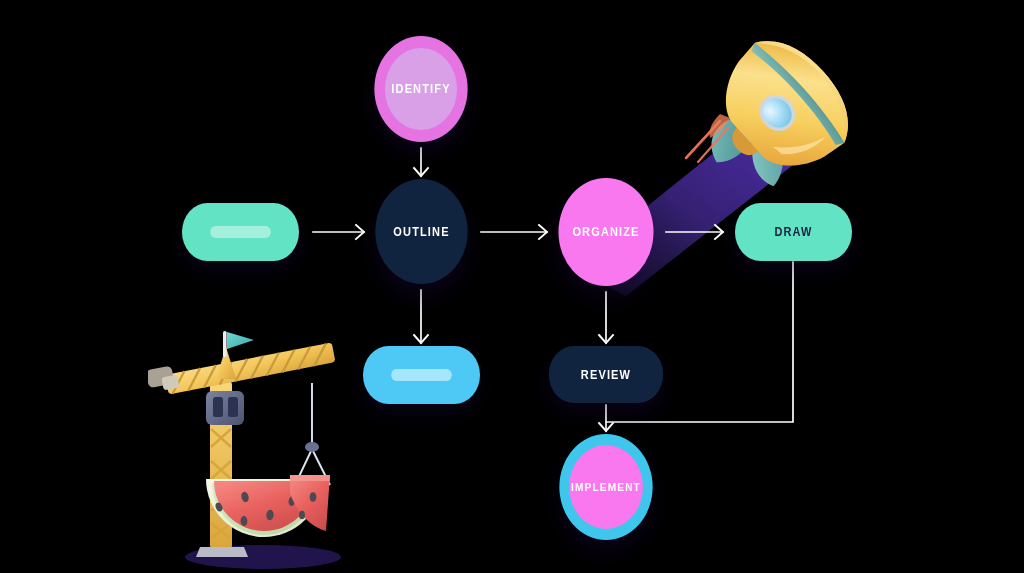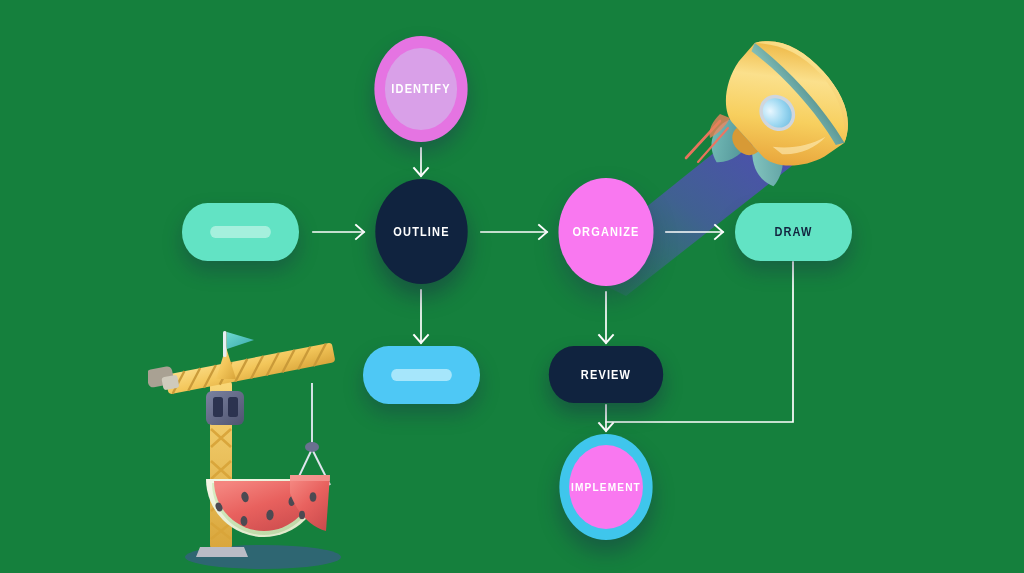--- a/index.html
+++ b/index.html
@@ -3,21 +3,21 @@
 <meta charset="utf-8">
 <title>Flowchart</title>
 <style>
   * { margin:0; padding:0; box-sizing:border-box; }
   html,body { width:1024px; height:573px; overflow:hidden; }
   body {
     font-family:"Liberation Sans", sans-serif;
     background:#7d55fc;
     position:relative;
   }
-  #stage { position:absolute; inset:0; background:#15803d; }
+  #stage { position:absolute; inset:0; background:#000000; }
 
   
   #wires { position:absolute; inset:0; width:1024px; height:573px; pointer-events:none; z-index:4; }
 
   
   .node {
     position:absolute;
     display:flex; align-items:center; justify-content:center;
     z-index:6;
     font-weight:bold;

